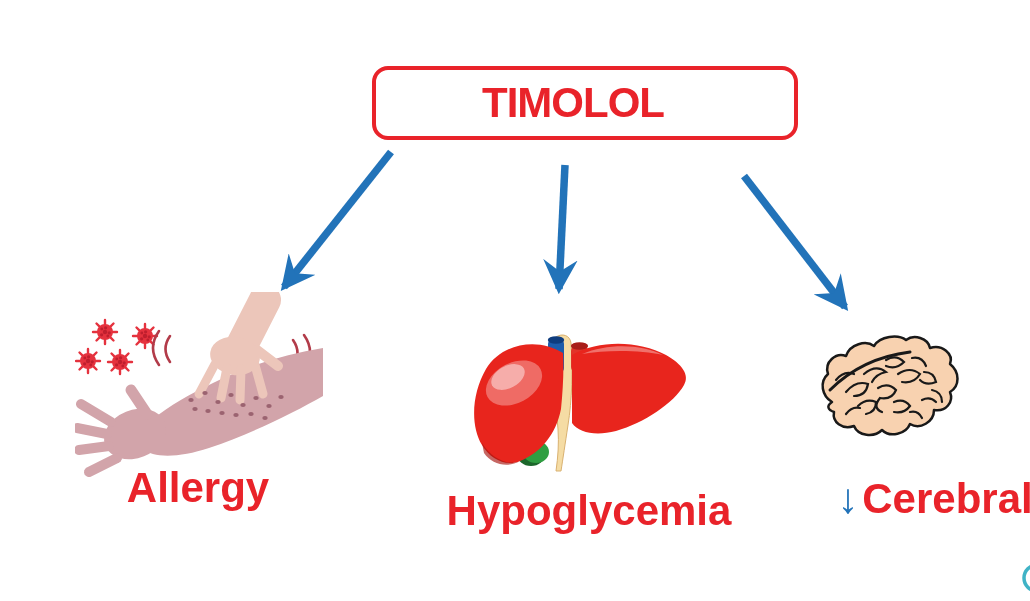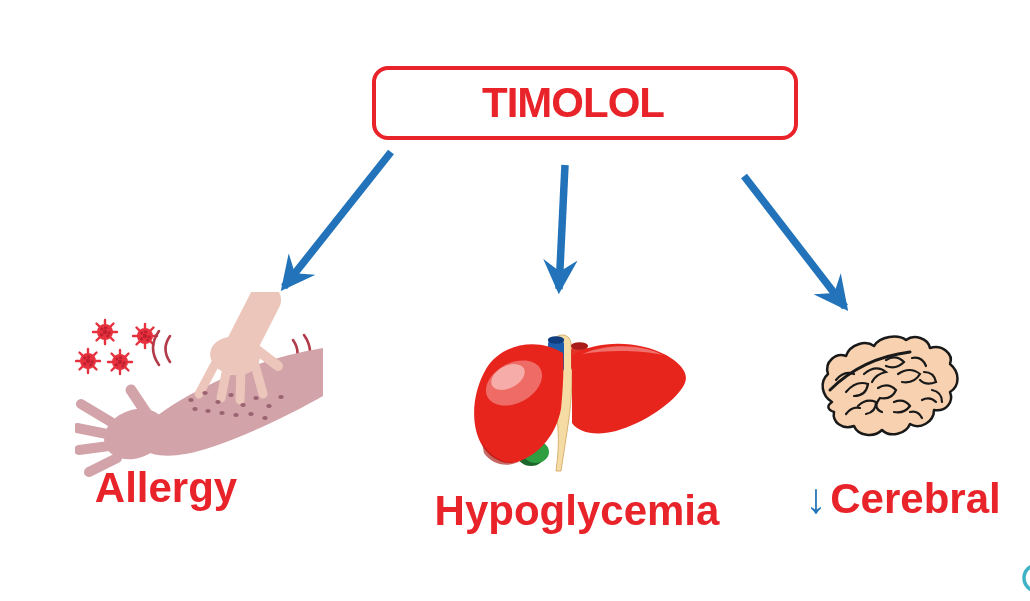--- a/index.html
+++ b/index.html
@@ -22,23 +22,24 @@
   svg{display:block;}
   #overlay{position:absolute;left:0;top:0;pointer-events:none;}
   .arrow{stroke:var(--arrow-blue);stroke-width:7.5px;}
   .arrowhead{fill:var(--arrow-blue);}
   .logo-ring{stroke:var(--teal-logo);}
   .illus{position:absolute;}
   .label{
     position:absolute;transform:translateX(-50%);white-space:nowrap;
     font-size:42px;font-weight:bold;color:var(--accent-red);text-align:center;
     line-height:1.28;
+    margin-left:32px;
   }
   #allergy-label{left:166px;top:461px;}
-  #hypoglycemia-label{left:577px;top:484px;}
+  #hypoglycemia-label{left:557px;top:484px;}
   #cerebral-label{left:903px;top:472px;}
   #cerebral-label .down-glyph{color:var(--arrow-blue);margin-right:4px;}
 </style>
 </head>
 <body>
 
 <div id="stage">
 
 
   <div id="drug-box">

